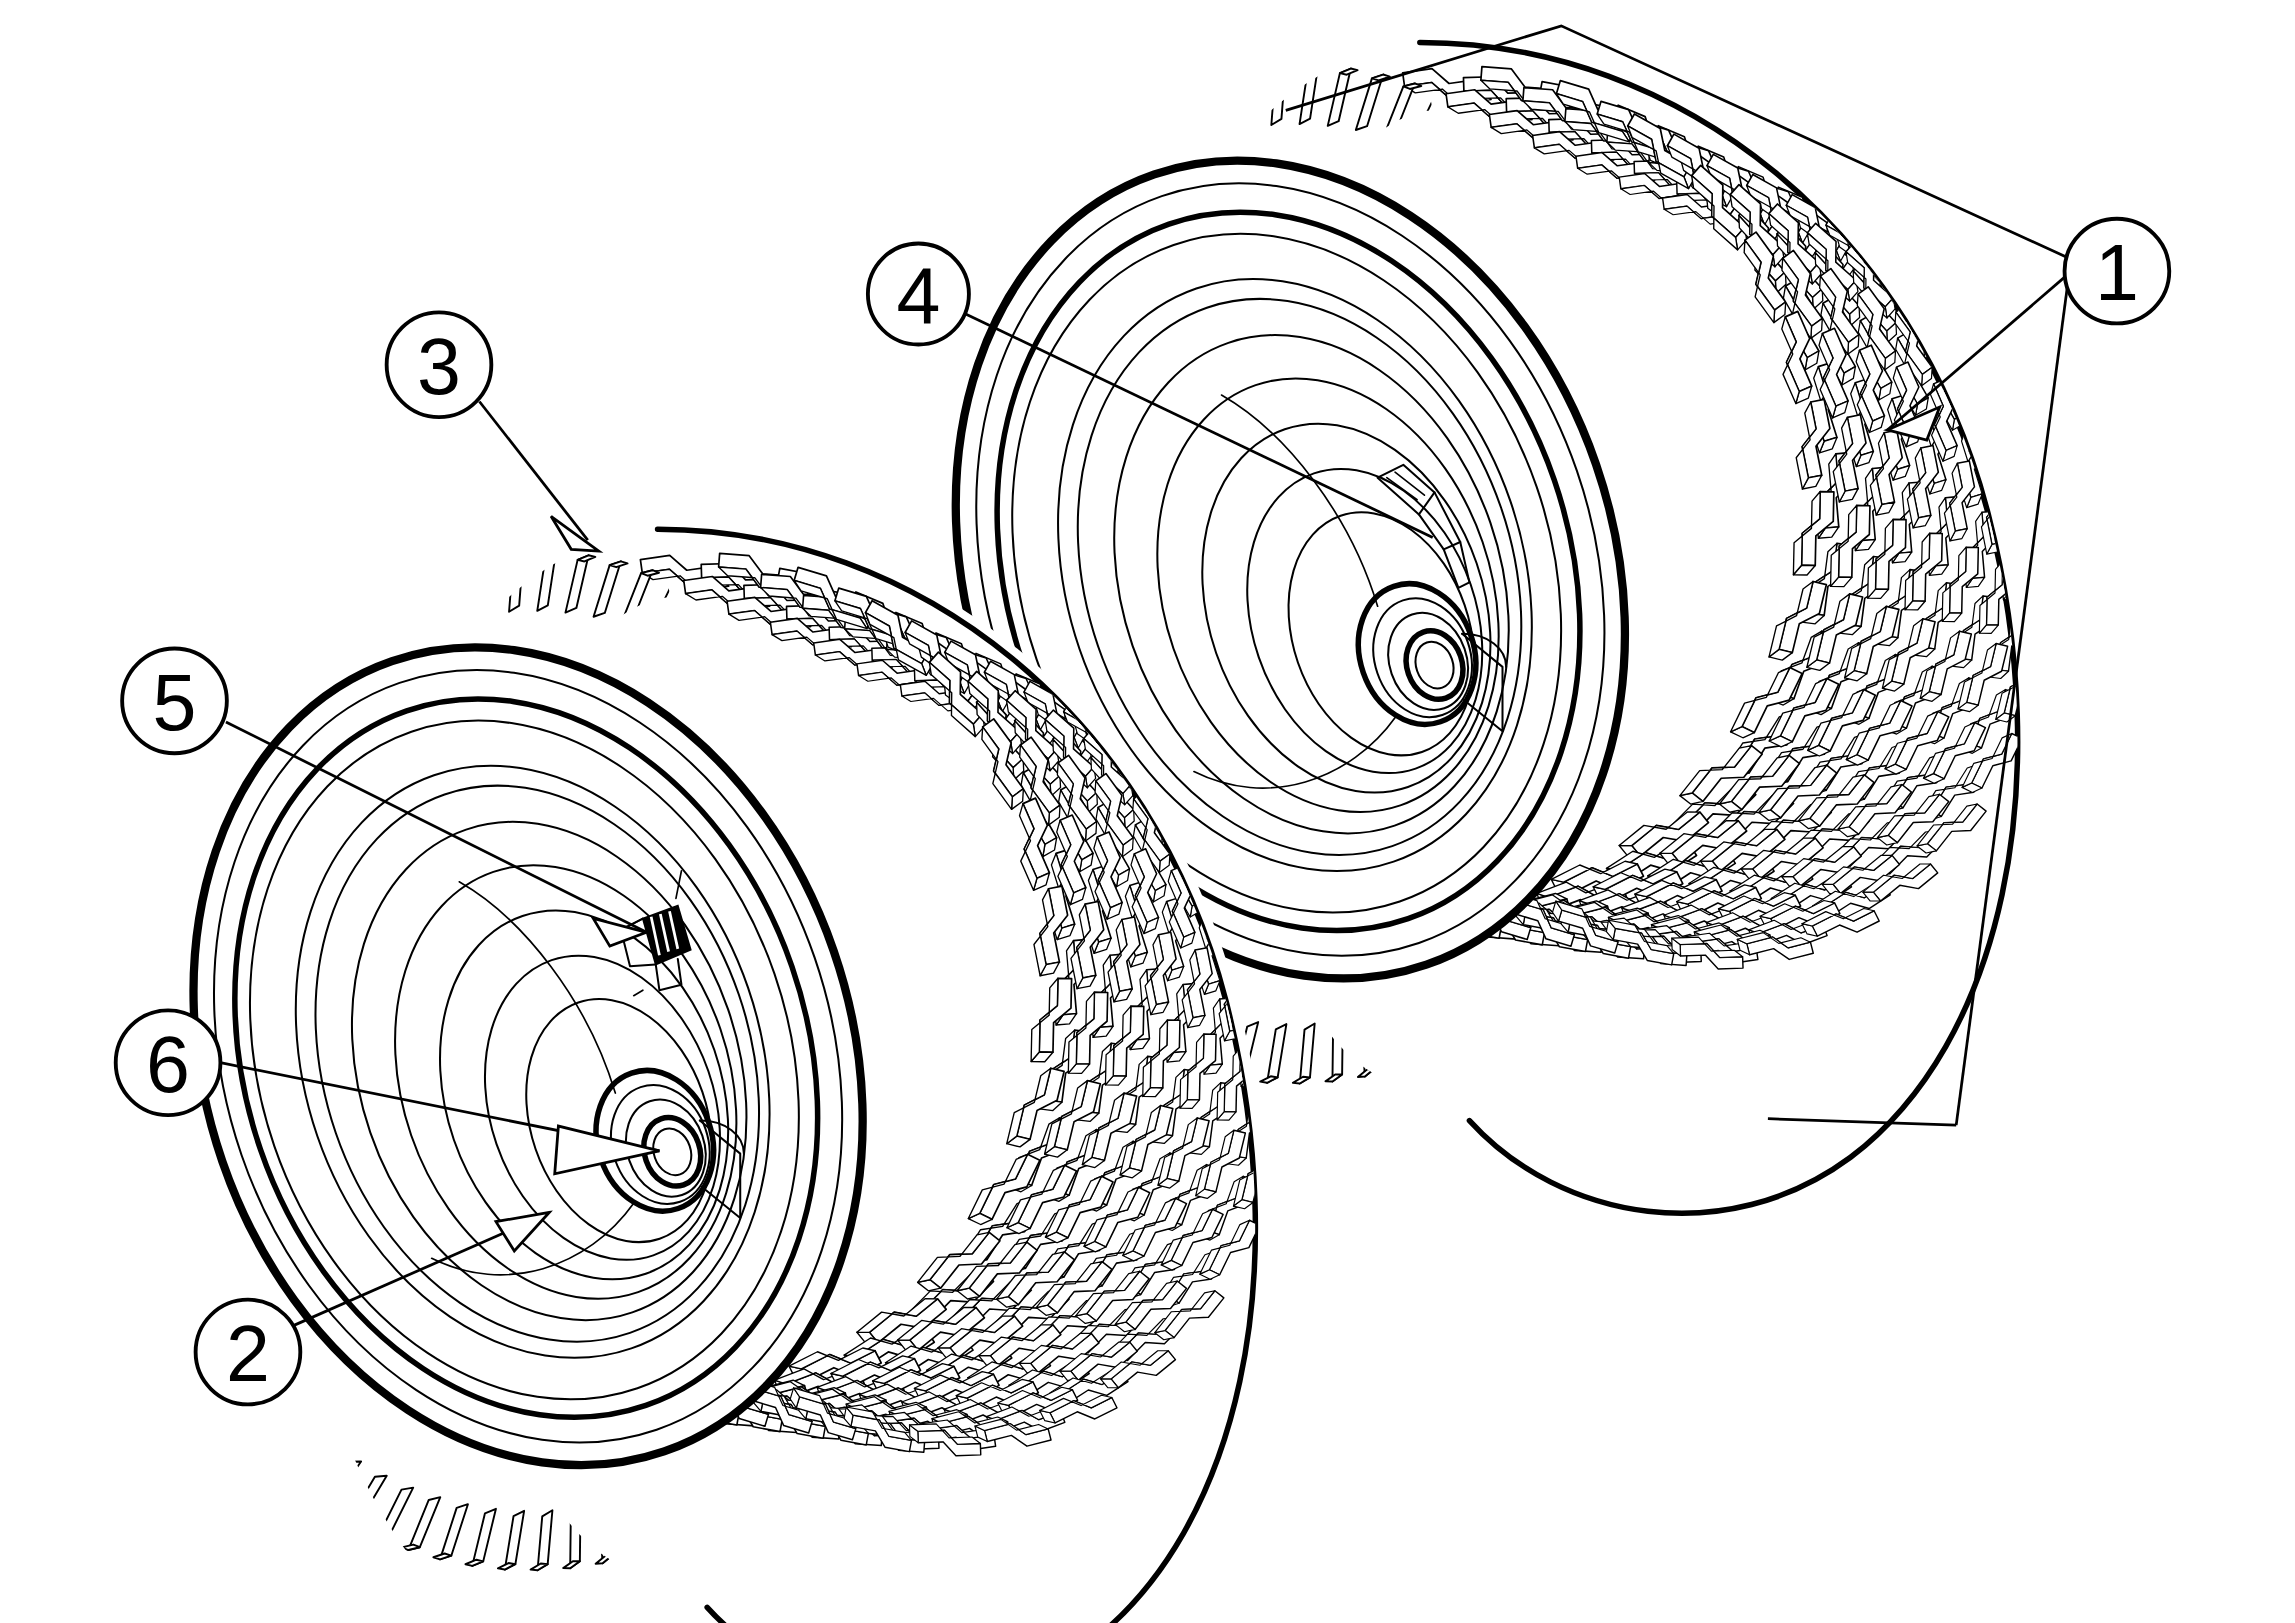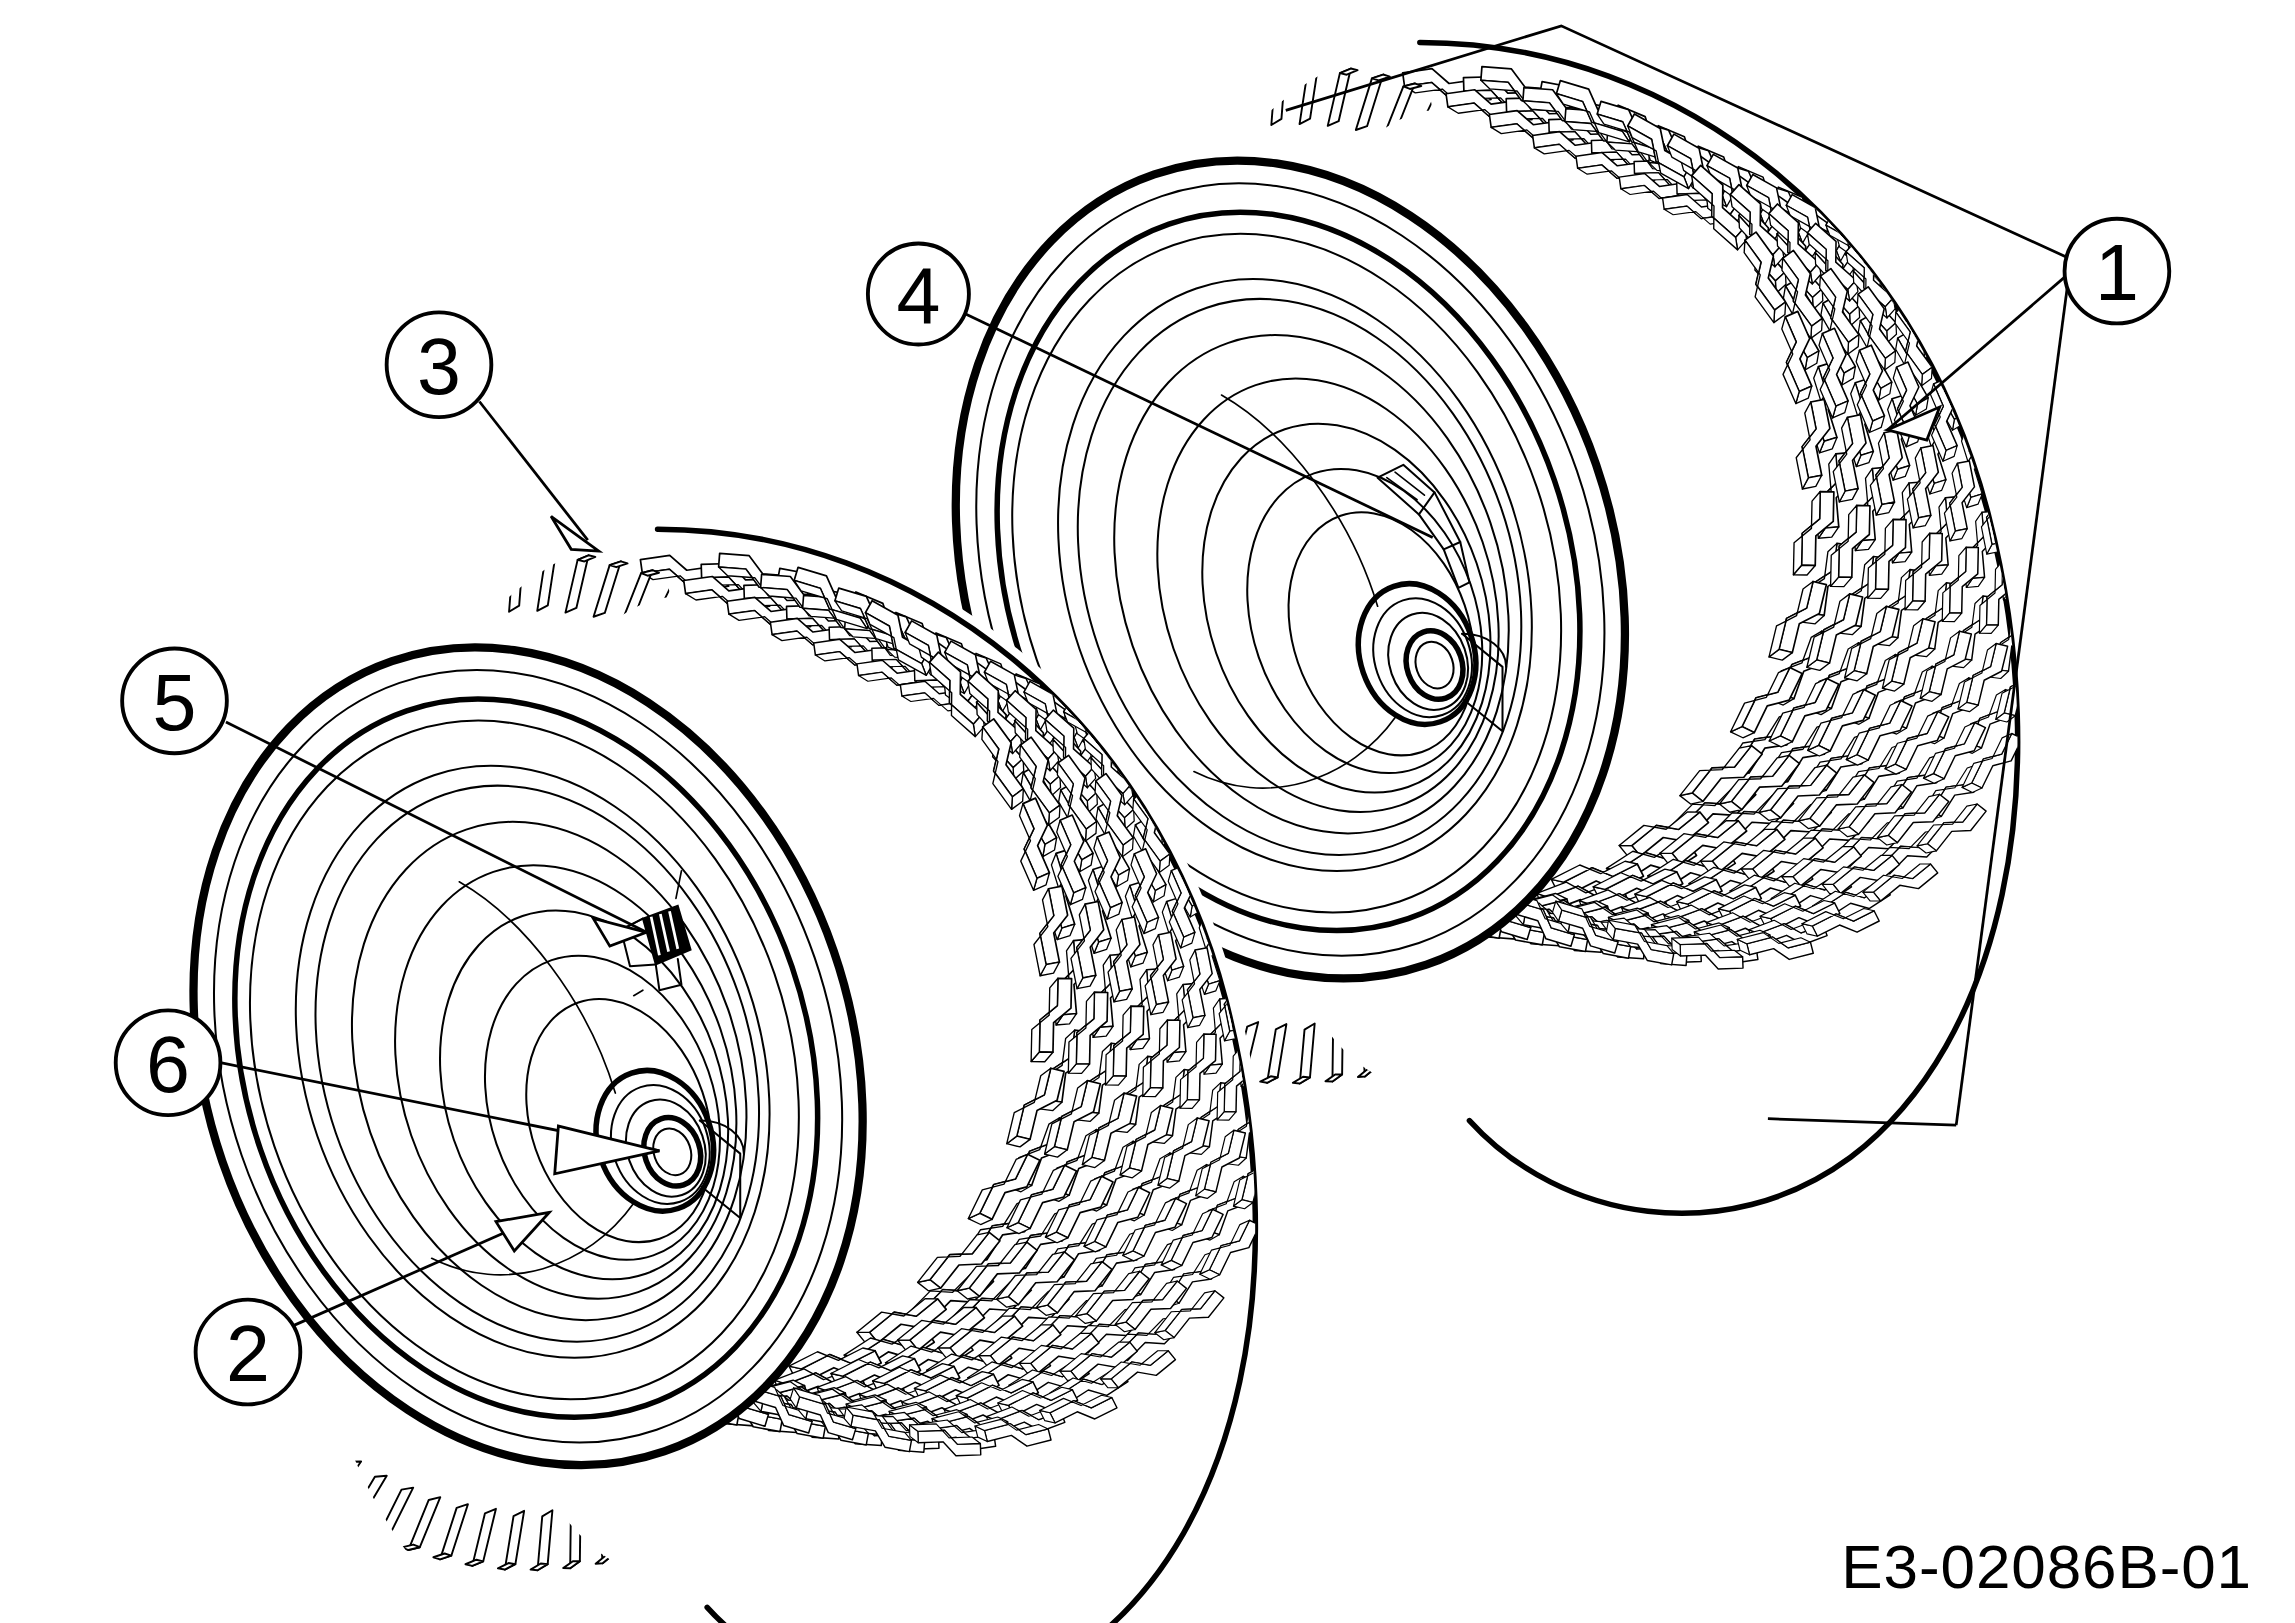--- a/index.html
+++ b/index.html
@@ -860,16 +860,15 @@
 
     <g>
       <circle class="bal-circle" cx="270" cy="1472" r="57"></circle>
       <text class="bal-txt" x="270" y="1474">2</text>
     </g>
 
   </g>
 
 </svg>
 
-<div id="dwgno">E3-02086B-01</div>
 
 </div>
 
 
 </body></html>

